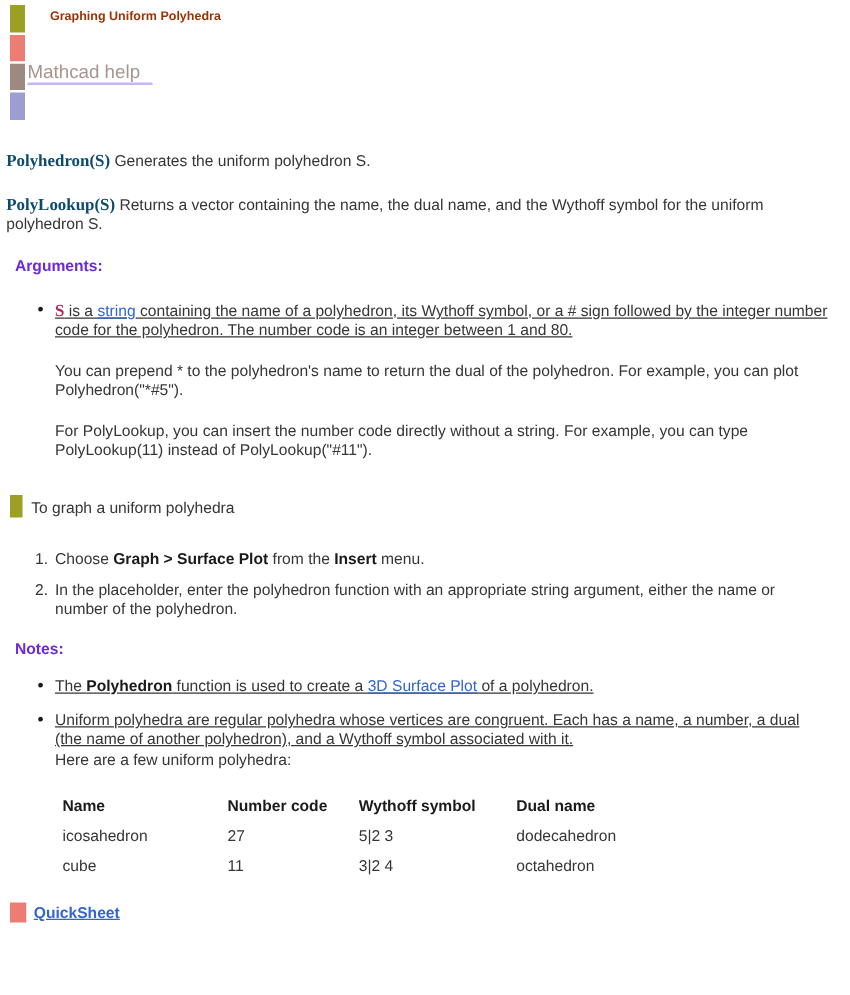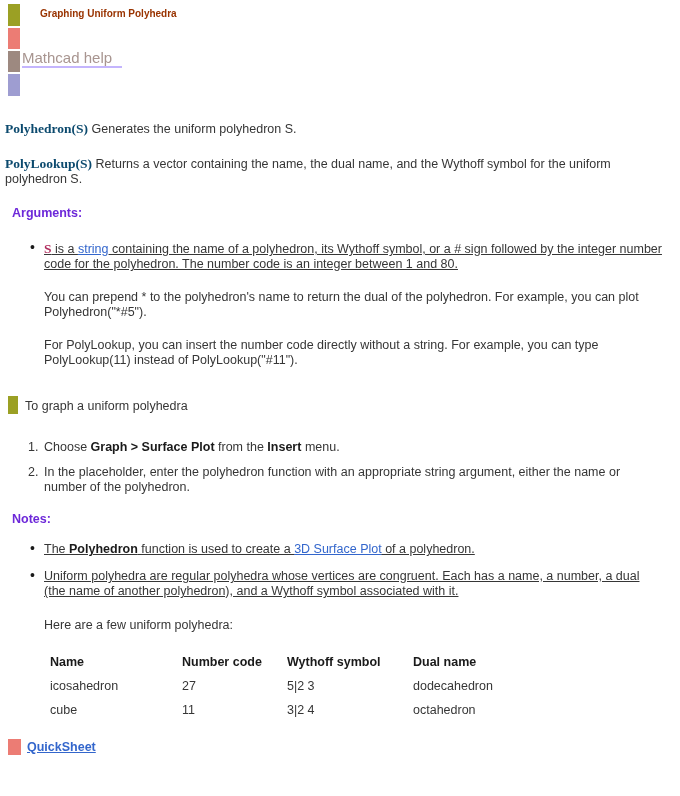--- a/index.html
+++ b/index.html
@@ -39,21 +39,21 @@
     font-size:14px; color:#1a1a1a;
   }
   .bullet.tight { margin-bottom:12px; }
   .indent-para { margin:0 16px 18px 44px; }
   .indent-para.last { margin-bottom:28px; }
   .task-heading { display:flex; align-items:flex-end; margin:0 0 26px 8px; }
   .task-sq { width:10px; height:18px; background:#9ba024; margin-right:7px; flex:0 0 auto; }
   .step { position:relative; padding-left:44px; margin:0 16px 10px 0; }
   .step.two { margin-bottom:17px; }
   .step-num { position:absolute; left:28px; top:0; }
-  .note2 { margin-bottom:19px; }
+  .note2 { margin-bottom:2px; }
   .table-intro { margin:0 16px 17px 44px; }
   .poly-table { margin-left:50px; border-collapse:collapse; }
   .poly-table th, .poly-table td {
     padding:0; text-align:left; font-weight:normal;
     height:24px; line-height:24px; vertical-align:middle;
     font-size:12.5px; color:#363636;
   }
   .poly-table th { font-weight:bold; color:#1a1a1a; }
   .col-name   { width:132px; }
   .col-code   { width:105px; }

